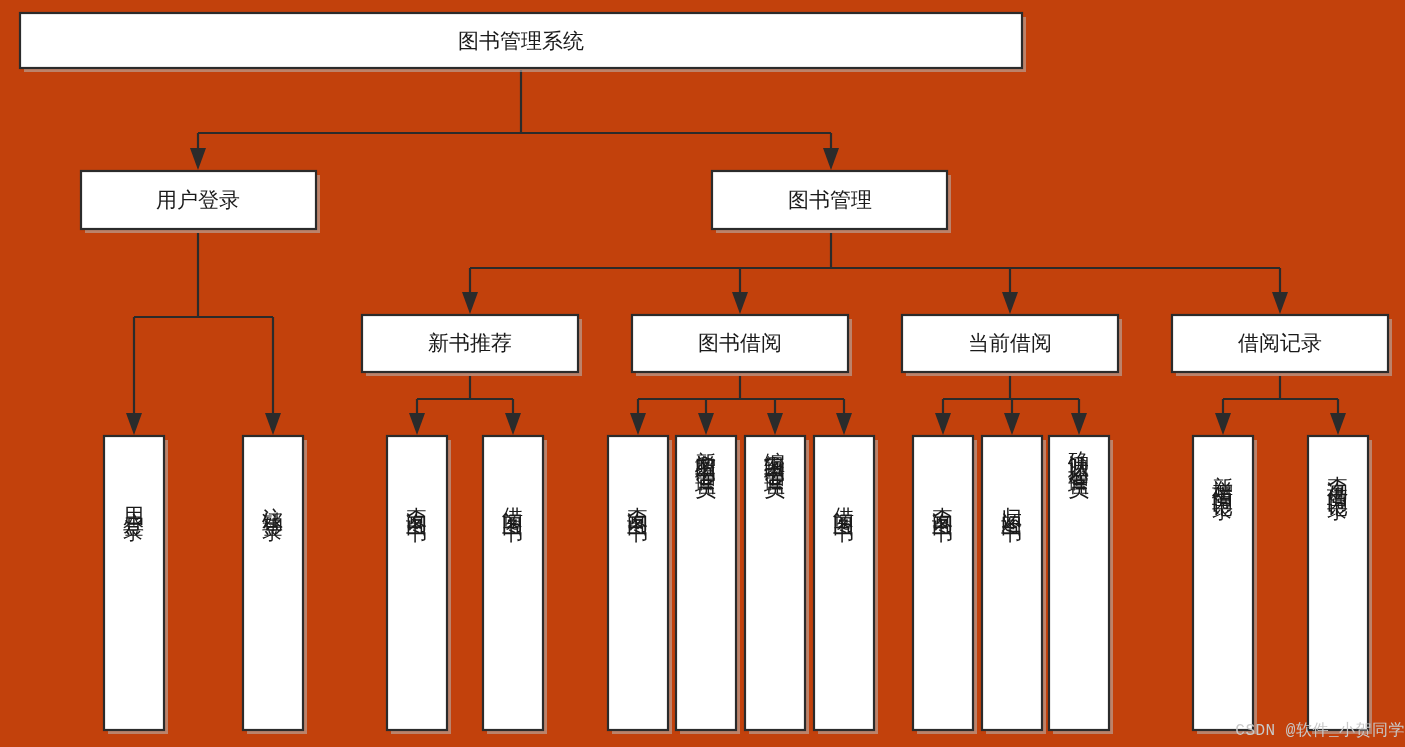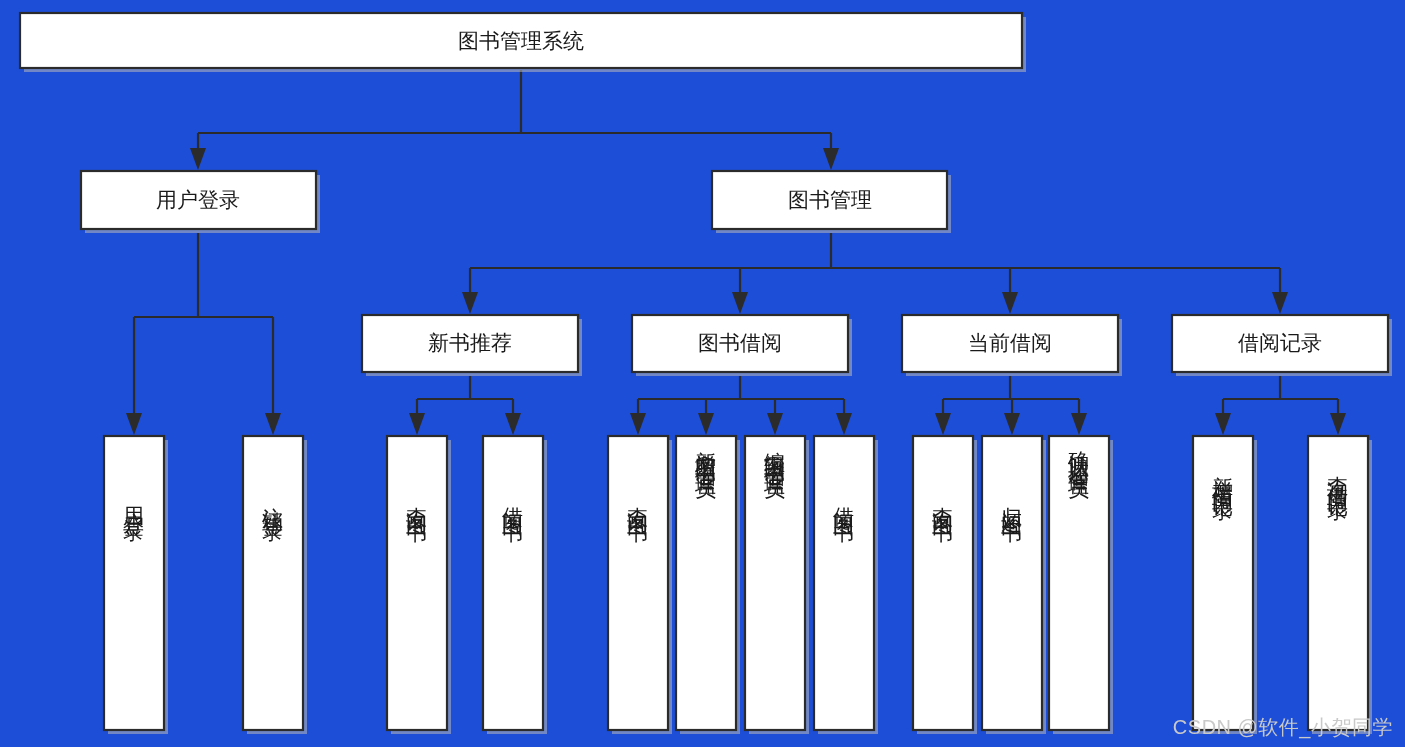--- a/index.html
+++ b/index.html
@@ -10,21 +10,21 @@
   body {
     width: 1405px;
     height: 747px;
     font-family: "Liberation Sans", "DejaVu Sans", sans-serif;
     overflow: hidden;
   }
   #diagram-root {
     position: relative;
     width: 1405px;
     height: 747px;
-    background: #1d4ed8;
+    background: #c2410c;
   }
   svg#flow-svg {
     position: absolute;
     left: 0;
     top: 0;
     width: 1405px;
     height: 747px;
   }
   .node-box {
     fill: #ffffff;
@@ -52,24 +52,24 @@
     dominant-baseline: middle;
   }
   .node-label-vert {
     font-family: "Liberation Sans", "DejaVu Sans", sans-serif;
     fill: #1a1a1a;
     font-size: 21px;
     text-anchor: middle;
   }
   .watermark {
     position: absolute;
-    right: 12px;
+    right: 0;
     bottom: 6px;
-    font-family: Liberation Sans, sans-serif;
-    font-size: 20px;
+    font-family: Liberation Mono, monospace;
+    font-size: 16px;
     color: #c9c9c9;
     letter-spacing: 0.5px;
     white-space: nowrap;
     user-select: none;
   }
 </style>
 </head>
 <body>
 
 <div id="diagram-root">

